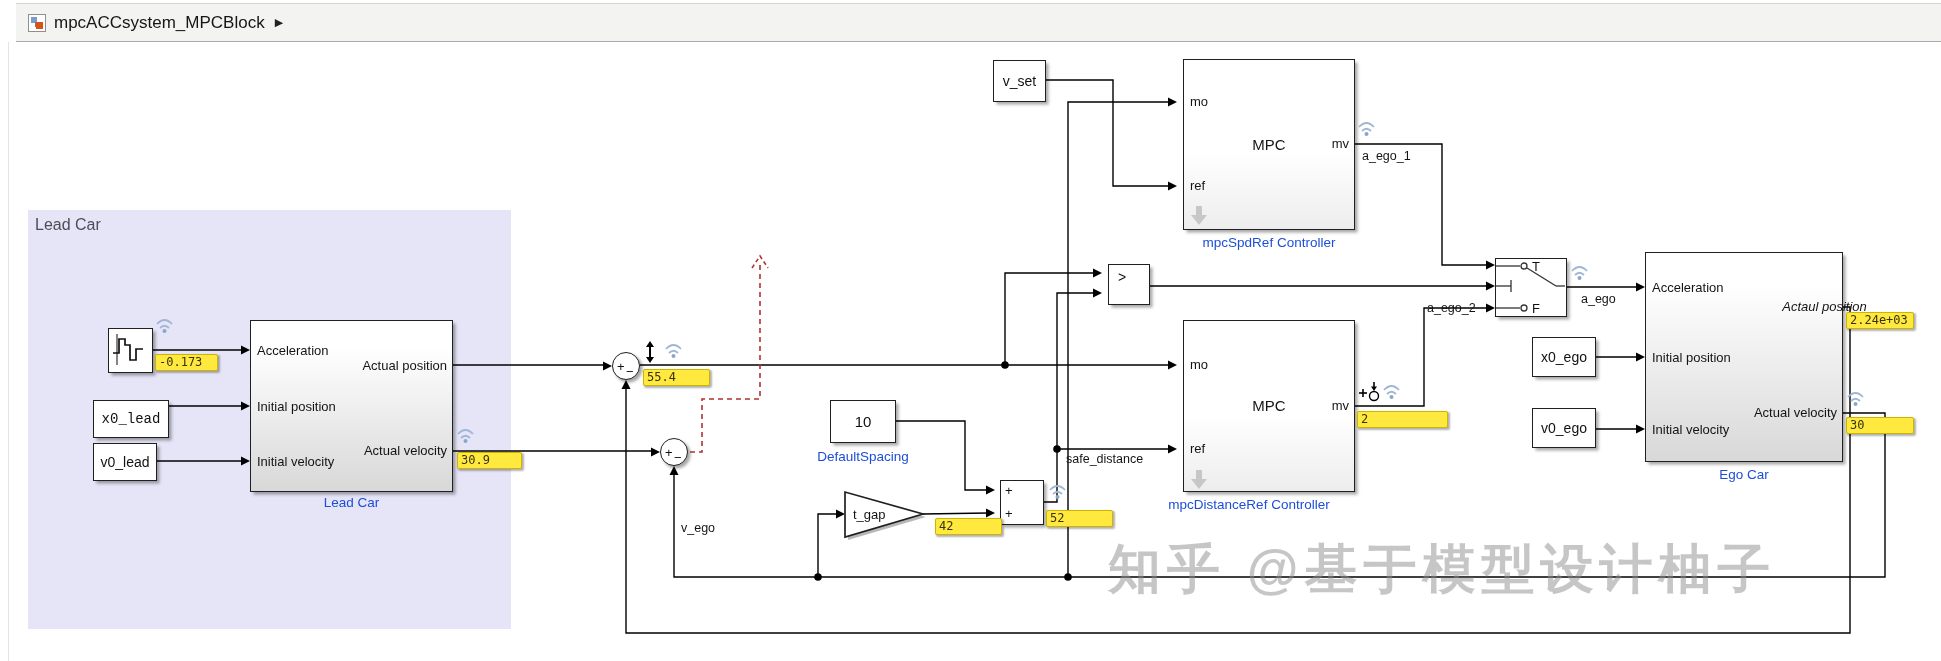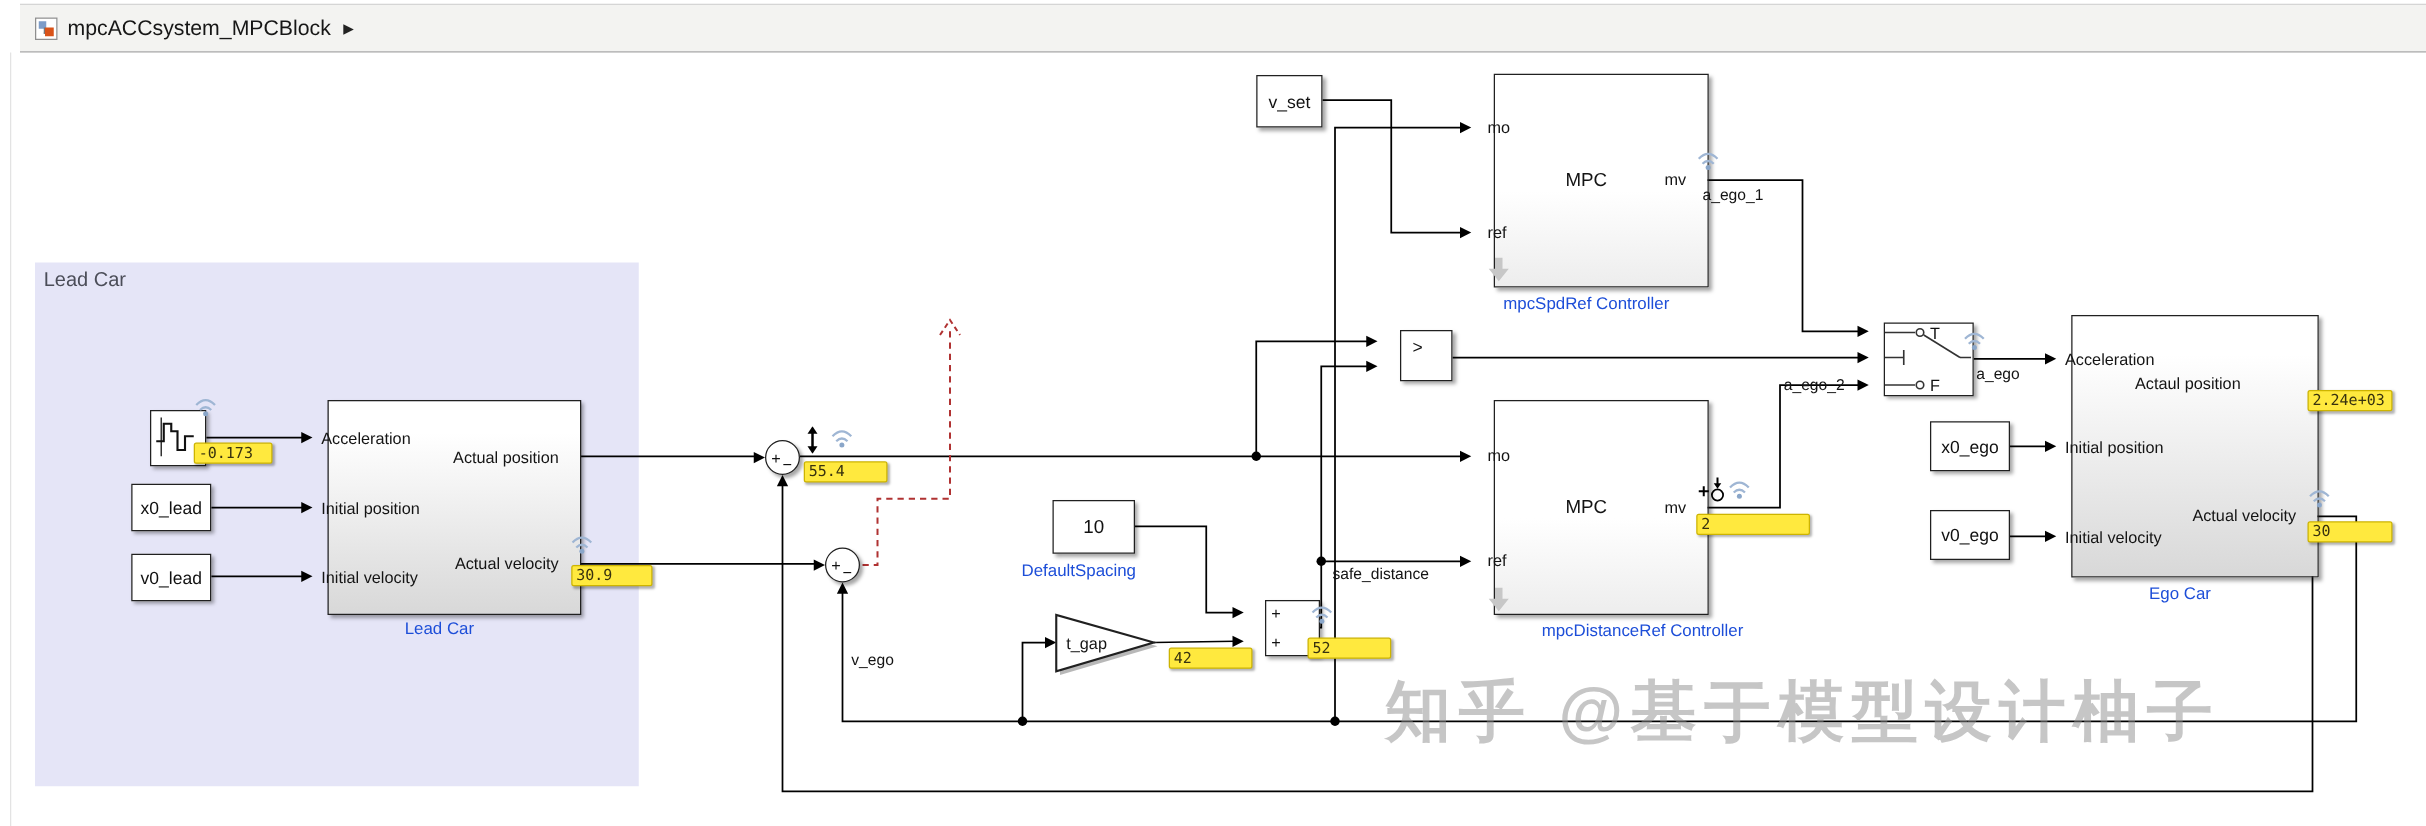--- a/index.html
+++ b/index.html
@@ -14,21 +14,21 @@
   #model-icon .sq2{position:absolute;right:2px;bottom:2px;width:7px;height:7px;background:#d95319;}
   #model-icon .ln{position:absolute;left:6px;top:7px;width:6px;height:4px;border-left:1px solid #777;border-bottom:1px solid #777;}
   #title-text{font-size:17px;color:#161616;}
   #title-caret{font-size:11px;color:#222;margin-left:2px;}
   .canvas-edge{position:absolute;left:8px;top:42px;height:619px;width:1px;background:#e3e3e3;}
   
   .region{position:absolute;background:#e5e5f7;}
   .region .rlabel{position:absolute;left:7px;top:6px;font-size:16px;color:#4b4d58;}
   
   .blk{position:absolute;background:#ffffff;border:1.6px solid #202020;box-sizing:border-box;
-       box-shadow:2.5px 2.5px 3px rgba(0,0,0,0.35);margin-left:12px;}
+       box-shadow:2.5px 2.5px 3px rgba(0,0,0,0.35);}
   .cblk{display:flex;align-items:center;justify-content:center;font-size:14px;}
   .subsys{background:linear-gradient(#ffffff 15%,#d8d8d8 100%);}
   .mpcblk{background:linear-gradient(#ffffff 55%,#ededed 100%);}
   .sumc{position:absolute;width:28px;height:28px;border-radius:50%;background:#fff;
         border:1.7px solid #202020;box-sizing:border-box;box-shadow:2.5px 2.5px 3px rgba(0,0,0,0.35);}
   .sumc span{position:absolute;font-size:13px;line-height:13px;}
   .port{position:absolute;font-size:13px;white-space:nowrap;color:#141414;text-align:center;}
   .caption{position:absolute;font-size:13.5px;color:#1d4ed8;text-align:center;white-space:nowrap;}
   .wlabel{position:absolute;font-size:12.5px;color:#141414;white-space:nowrap;}
   .tag{position:absolute;height:17px;background:#ffe93e;border:1px solid #cdb400;border-radius:2px;
@@ -141,21 +141,21 @@
   </svg>
 
   <div id="watermark">知乎 @基于模型设计柚子</div>
 
   <div class="blk" style="left:108px;top:328px;width:45px;height:45px;">
     <svg width="42" height="42" viewBox="0 0 42 42">
       <line x1="8" y1="5" x2="8" y2="36" stroke="#333" stroke-width="1.2"></line>
       <polyline points="4,24 10,24 10,10 16,10 16,16 21,16 21,31 27,31 27,20 34,20" fill="none" stroke="#111" stroke-width="1.7"></polyline>
     </svg>
   </div>
-  <div class="blk cblk" style="left:93px;top:387px;width:64px;height:38px;">
+  <div class="blk cblk" style="left:93px;top:400px;width:76px;height:38px;font-family:Liberation Mono, monospace;">
     <span>x0_lead</span>
   </div>
   <div class="blk cblk" style="left:93px;top:443px;width:64px;height:38px;">
     <span>v0_lead</span>
   </div>
 
   <div class="blk subsys" style="left:250px;top:320px;width:203px;height:172px;"></div>
   <div class="port" style="left:257px;top:343px;">Acceleration</div>
   <div class="port" style="left:257px;top:399px;">Initial position</div>
   <div class="port" style="left:257px;top:454px;">Initial velocity</div>
@@ -201,21 +201,21 @@
   <div class="caption" style="left:1160px;top:235px;width:218px;">mpcSpdRef Controller</div>
 
   <div class="blk mpcblk" style="left:1183px;top:320px;width:172px;height:172px;"></div>
   <div class="port" style="left:1190px;top:357px;">mo</div>
   <div class="port" style="left:1190px;top:441px;">ref</div>
   <div class="port" style="left:1183px;top:397px;width:172px;text-align:center;font-size:15px;">MPC</div>
   <div class="port" style="left:1289px;top:398px;width:60px;text-align:right;">mv</div>
   <svg class="iconabs" style="left:1189px;top:470px;" width="20" height="20">
     <path d="M7,0 H13 V9 H18 L10,19 L2,9 H7 Z" fill="#c7c7c7"></path>
   </svg>
-  <div class="caption" style="left:1205px;top:497px;width:218px;">mpcDistanceRef Controller</div>
+  <div class="caption" style="left:1140px;top:497px;width:218px;">mpcDistanceRef Controller</div>
 
   <div class="blk" style="left:1495px;top:258px;width:72px;height:59px;">
     <svg width="69" height="56">
       <g stroke="#333" stroke-width="1.3" fill="none">
         <line x1="0" y1="7" x2="24" y2="7"></line>
         <circle cx="28" cy="7" r="3" fill="#fff"></circle>
         <line x1="0" y1="27" x2="15" y2="27"></line>
         <line x1="15" y1="21" x2="15" y2="33"></line>
         <line x1="0" y1="49" x2="24" y2="49"></line>
         <circle cx="28" cy="49" r="3" fill="#fff"></circle>
@@ -231,21 +231,21 @@
     <span>x0_ego</span>
   </div>
   <div class="blk cblk" style="left:1532px;top:408px;width:64px;height:40px;">
     <span>v0_ego</span>
   </div>
 
   <div class="blk subsys" style="left:1645px;top:252px;width:198px;height:210px;"></div>
   <div class="port" style="left:1652px;top:280px;">Acceleration</div>
   <div class="port" style="left:1652px;top:350px;">Initial position</div>
   <div class="port" style="left:1652px;top:422px;">Initial velocity</div>
-  <div class="port" style="left:1708px;top:299px;width:137px;text-align:left;">Actaul position</div>
+  <div class="port" style="left:1756px;top:299px;width:137px;text-align:center;font-style:italic;">Actaul position</div>
   <div class="port" style="left:1700px;top:405px;width:137px;text-align:right;">Actual velocity</div>
   <div class="caption" style="left:1645px;top:467px;width:198px;">Ego Car</div>
 
   <div class="wlabel" style="left:681px;top:521px;">v_ego</div>
   <div class="wlabel" style="left:1066px;top:452px;">safe_distance</div>
   <div class="wlabel" style="left:1581px;top:292px;">a_ego</div>
   <div class="wlabel" style="left:1362px;top:149px;">a_ego_1</div>
   <div class="wlabel" style="left:1427px;top:301px;text-align:right;">a_ego_2</div>
 
   <div class="tag" style="left:155px;top:354px;width:63px;">-0.173</div>

